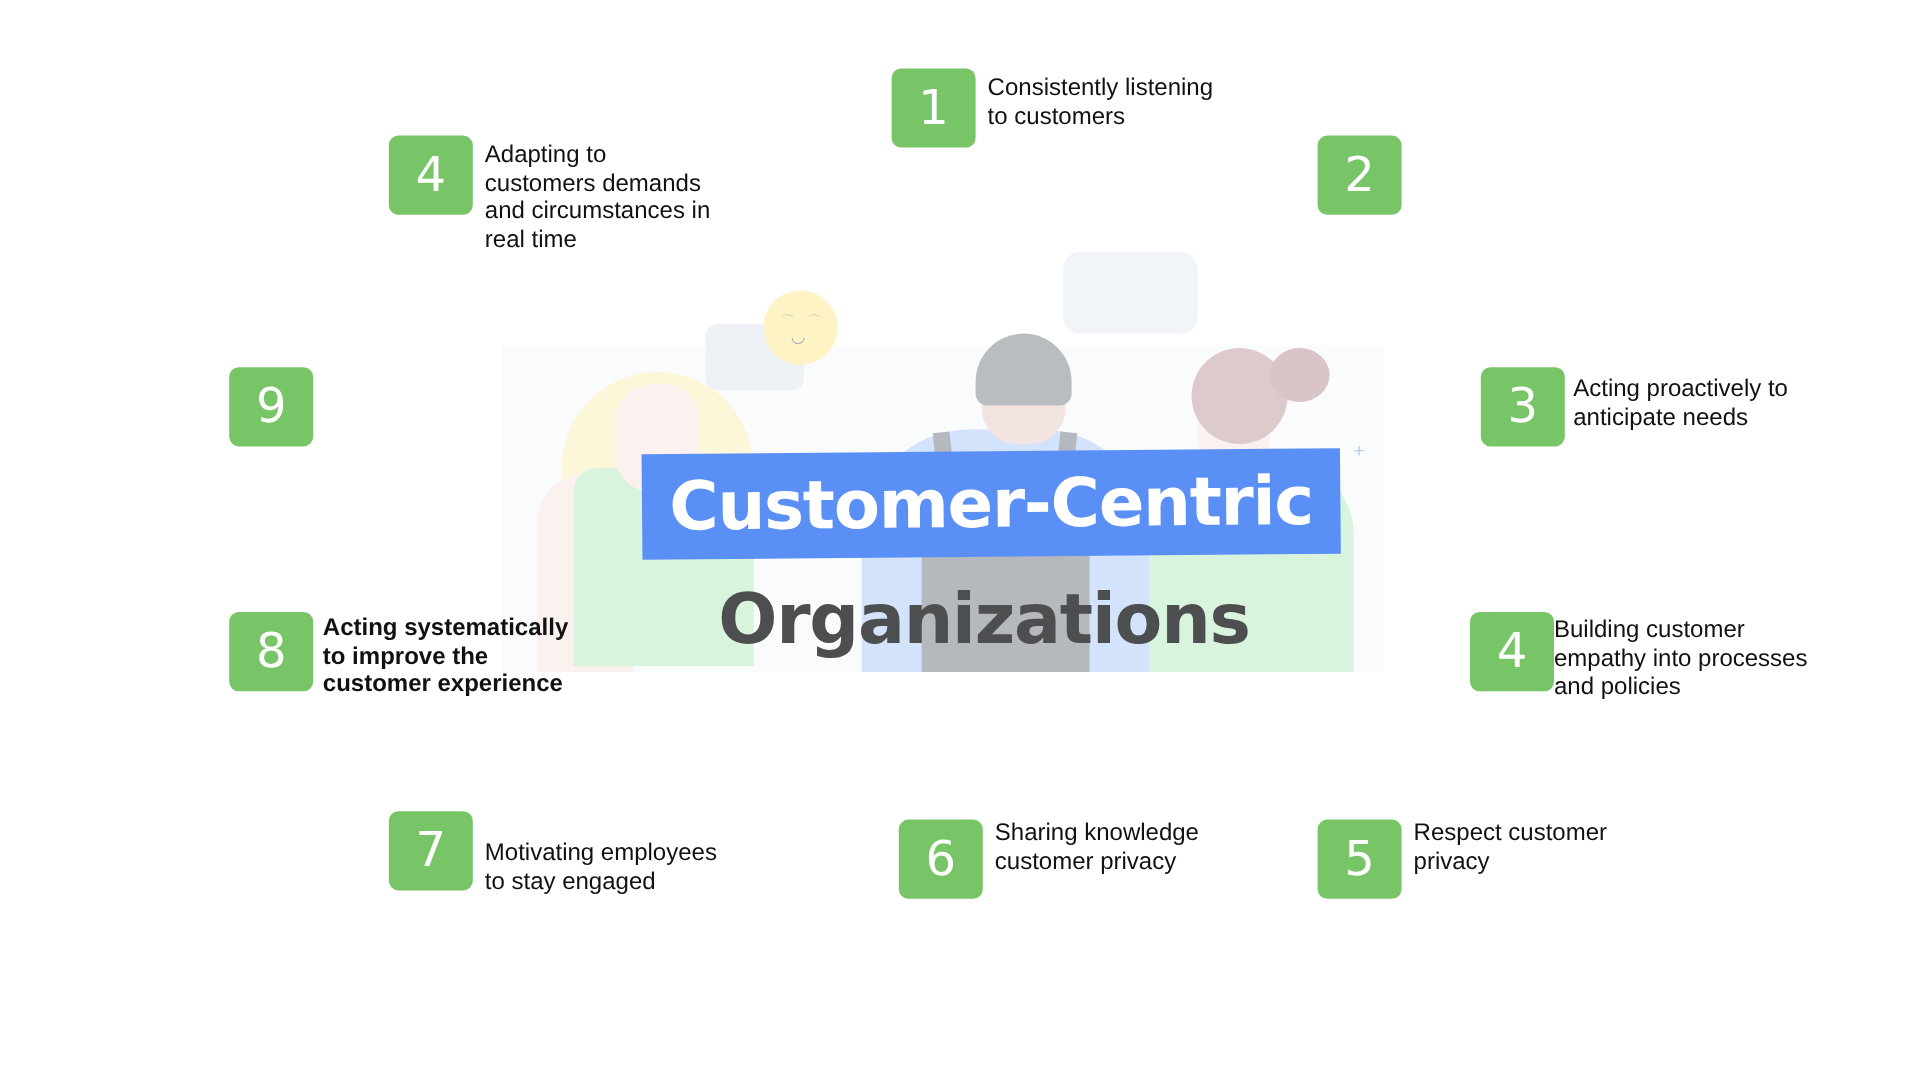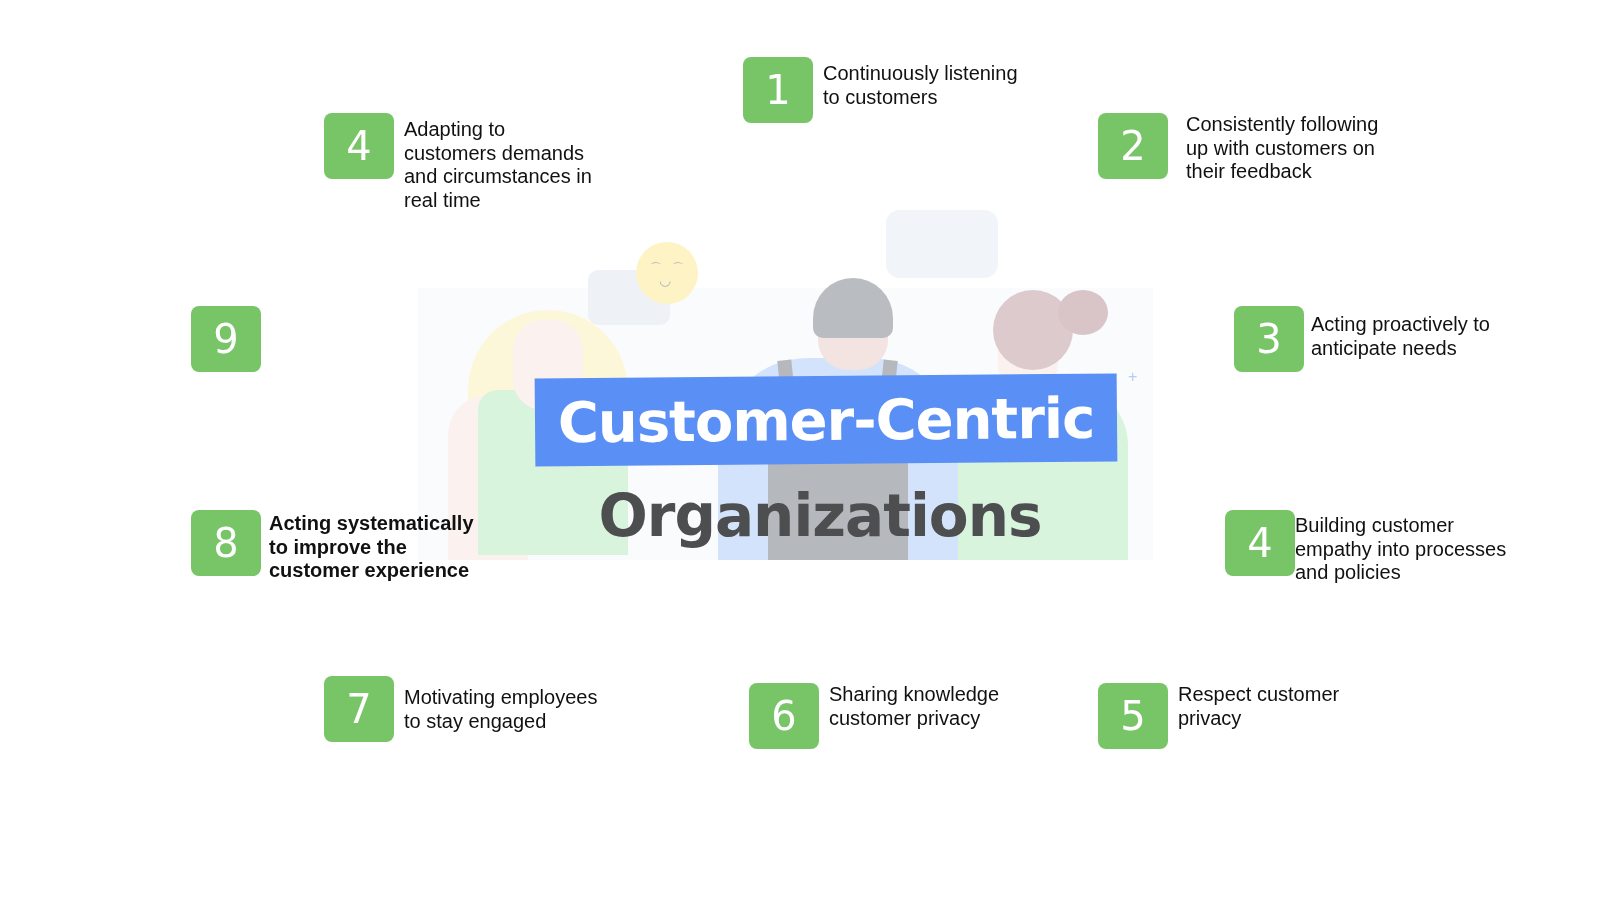--- a/index.html
+++ b/index.html
@@ -148,29 +148,26 @@
     <span class="sparkle" style="left:710px; top:158px;">+</span>
   </div>
 
   <div class="title-banner">
     <div class="title-2">Customer-Centric</div>
   </div>
   <div class="title-line title-3">Organizations</div>
 
   <div class="habit" style="left:743px; top:57px;">
     <div class="badge">1</div>
-    <div class="habit-text" style="margin-top:5px;">Continuously listening
+    <div class="habit-text" style="margin-top:5px;">Consistently listening
 to customers</div>
   </div>
 
   <div class="habit" style="left:1098px; top:113px;">
     <div class="badge">2</div>
-    <div class="habit-text" style="margin-left:18px;">Consistently following
-up with customers on
-their feedback</div>
   </div>
 
   <div class="habit" style="left:1234px; top:306px;">
     <div class="badge">3</div>
     <div class="habit-text" style="margin-left:7px; margin-top:7px;">Acting proactively to
 anticipate needs</div>
   </div>
 
   <div class="habit" style="left:1225px; top:510px;">
     <div class="badge">4</div>
@@ -186,21 +183,21 @@
   </div>
 
   <div class="habit" style="left:749px; top:683px;">
     <div class="badge">6</div>
     <div class="habit-text">Sharing knowledge
 customer privacy</div>
   </div>
 
   <div class="habit" style="left:324px; top:676px;">
     <div class="badge">7</div>
-    <div class="habit-text" style="margin-top:10px;">Motivating employees
+    <div class="habit-text" style="margin-top:24px;">Motivating employees
 to stay engaged</div>
   </div>
 
   <div class="habit" style="left:191px; top:510px;">
     <div class="badge">8</div>
     <div class="habit-text" style="margin-left:8px; margin-top:2px;font-weight:bold;">Acting systematically
 to improve the
 customer experience</div>
   </div>
 

